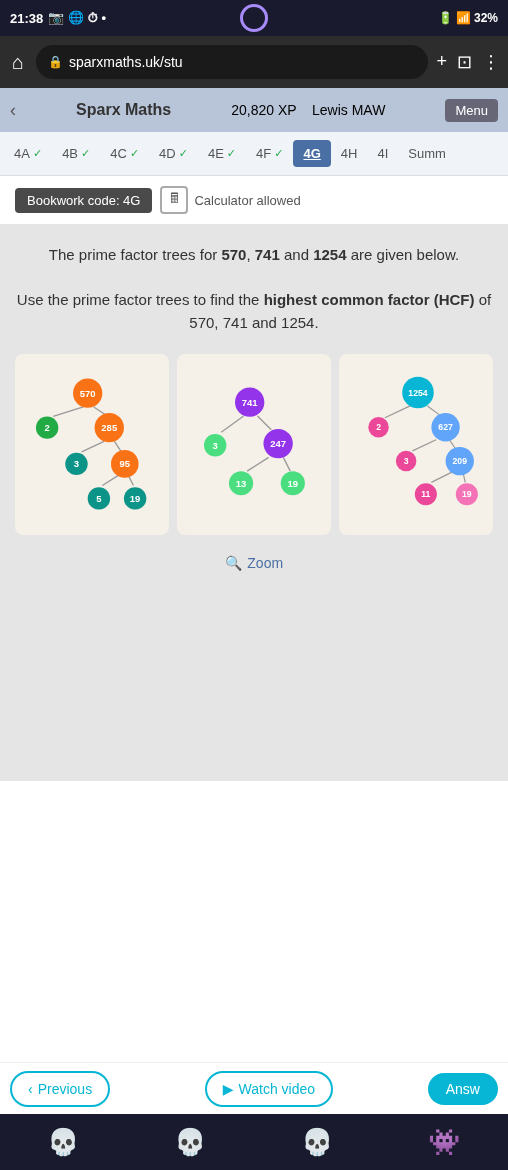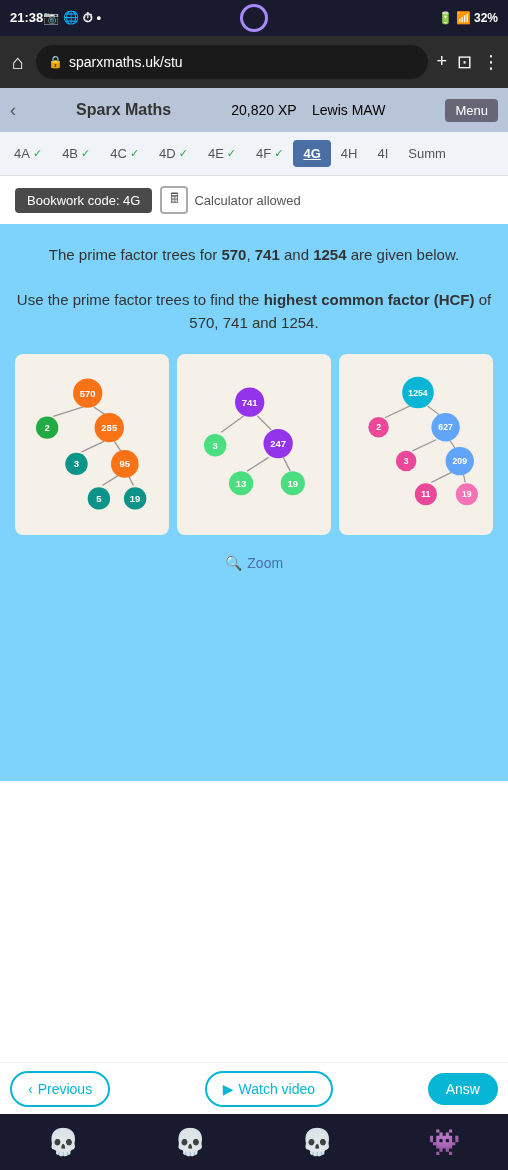--- a/index.html
+++ b/index.html
@@ -18,21 +18,21 @@
       background: #1a1a2e;
       color: white;
       height: 36px;
       display: flex;
       align-items: center;
       justify-content: space-between;
       padding: 0 10px;
       font-size: 13px;
       font-weight: bold;
     }
-    .status-left { display: flex; align-items: flex-start; }
+    .status-left { display: flex; align-items: center; gap: 5px; }
     .status-center { 
       position: absolute; left: 50%; transform: translateX(-50%);
       width: 28px; height: 28px;
       border: 3px solid #a78bfa;
       border-radius: 50%;
     }
     .status-right { display: flex; align-items: center; gap: 3px; font-size: 12px; }
 
     
     .browser-bar {
@@ -136,21 +136,21 @@
       border-radius: 4px;
       display: flex;
       align-items: center;
       justify-content: center;
       font-size: 14px;
     }
 
     
     .main-content {
       padding: 20px 15px;
-      background: #7dd3fc;
+      background: #e5e5e5;
     }
     .question-text {
       font-size: 15px;
       color: #333;
       text-align: center;
       line-height: 1.5;
       margin-bottom: 20px;
     }
     .question-text strong { font-weight: bold; }
 

